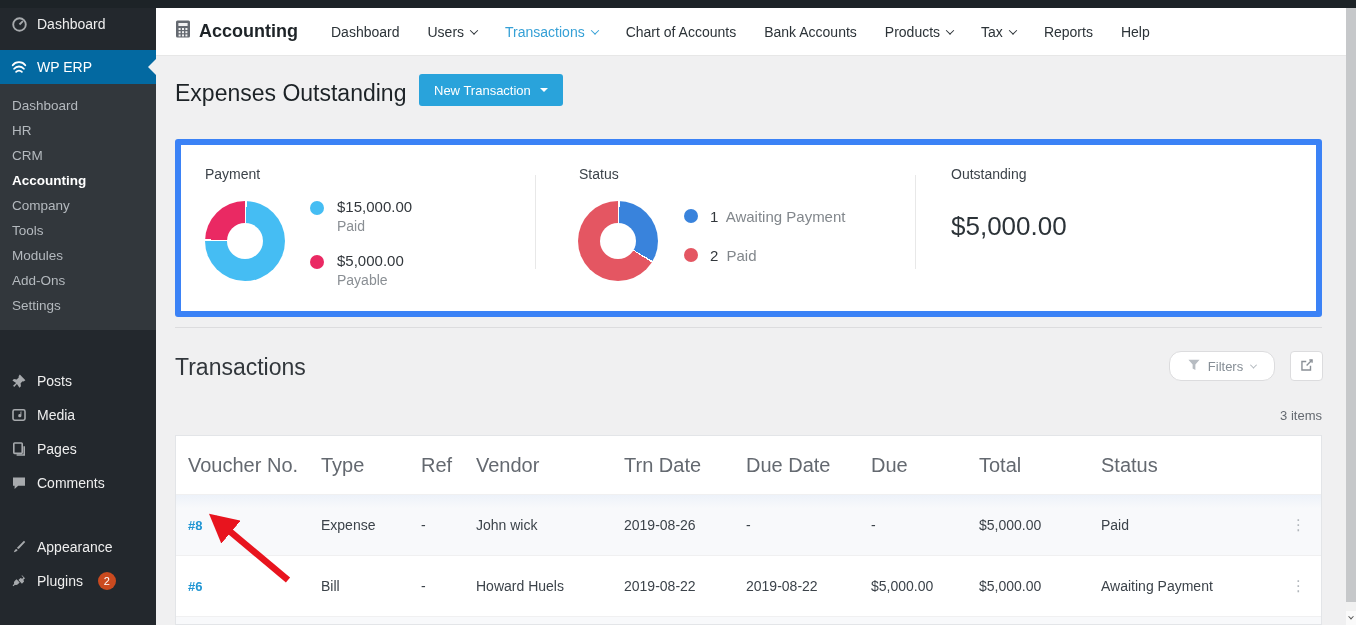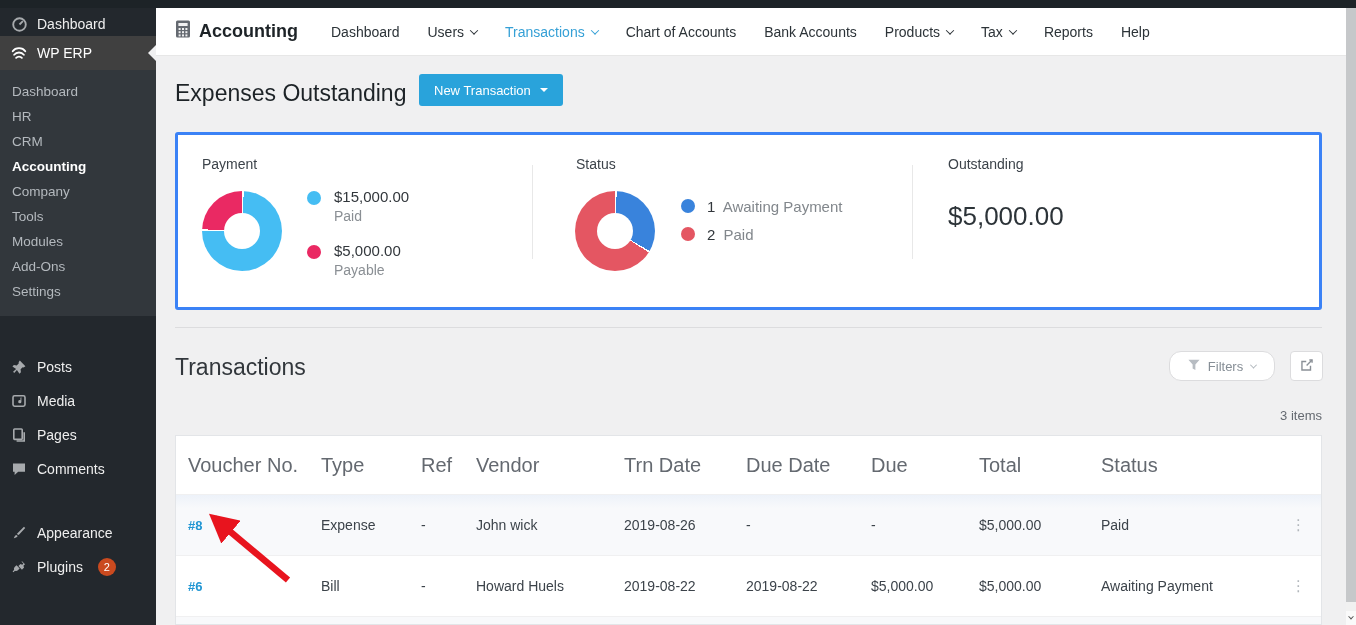--- a/index.html
+++ b/index.html
@@ -7,21 +7,21 @@
   body { font-family:"Liberation Sans","DejaVu Sans",sans-serif; background:#f0f0f1; position:relative; color:#3c434a; }
 
   
   .adminbar { position:absolute; top:0; left:0; width:100%; height:8px; background:#1d2327; z-index:26; }
 
   
   .sidebar { position:absolute; left:0; top:0; width:156px; height:625px; background:#23282d; z-index:25; font-size:14px; color:#eee; }
   .sb-item { display:flex; align-items:center; gap:9px; height:34px; padding-left:10px; cursor:pointer; }
   .sb-item .ico { width:18px; height:18px; flex:0 0 18px; display:flex; align-items:center; justify-content:center; }
   .sb-top { padding-top:14px; }
-  .sb-erp { background:#404040; position:relative; margin-top:2px; }
+  .sb-erp { background:#0369a1; position:relative; margin-top:16px; }
   .sb-erp .lbl { font-weight:400; color:#fff; }
   .sb-erp::after { content:''; position:absolute; right:0; top:50%; transform:translateY(-50%); border:8px solid transparent; border-right:8px solid #f0f0f1; }
   .submenu { background:#32373c; padding:9px 0 12px 0; list-style:none; }
   .submenu li { padding:5px 8px 5px 12px; color:#b4b9be; font-size:13.5px; cursor:pointer; }
   .submenu li.active { color:#fff; font-weight:700; }
   .sb-group1 { margin-top:34px; }
   .sb-gap { height:30px; }
   .badge { display:inline-flex; align-items:center; justify-content:center; min-width:18px; height:18px; border-radius:50%; background:#ca4a1f; color:#fff; font-size:11px; margin-left:6px; }
 
   
@@ -30,21 +30,21 @@
   .nav-item { font-size:14px; color:#2c3338; margin:0 14px; cursor:pointer; white-space:nowrap; display:flex; align-items:center; gap:7px; }
   .nav-item.active { color:#35a0d6; }
   .chev { display:inline-block; width:6px; height:6px; border-right:1.7px solid currentColor; border-bottom:1.7px solid currentColor; transform:rotate(45deg) translate(-1px,-1px); }
 
   
   .page-title { position:absolute; left:175px; top:80px; font-size:23px; font-weight:400; color:#1d2327; }
   .new-trans-btn { position:absolute; left:419px; top:74px; height:32px; padding:0 15px; background:#29a3db; border:none; border-radius:3px; color:#fff; font-size:13px; font-family:inherit; display:flex; align-items:center; gap:9px; cursor:pointer; }
   .caret-down { width:0; height:0; border-left:4px solid transparent; border-right:4px solid transparent; border-top:4px solid #fff; }
 
   
-  .panel { position:absolute; left:175px; top:132px; width:1147px; height:178px; background:#fff; border:3px solid #3b82f6; border-radius:3px;text-decoration:underline; }
+  .panel { position:absolute; left:175px; top:139px; width:1147px; height:178px; background:#fff; border:6px solid #3b82f6; border-radius:3px;text-decoration:underline; }
   .card-label { position:absolute; font-size:14px; color:#3c434a; }
   .donut { position:absolute; width:80px; height:80px; border-radius:50%; }
   .donut::after { content:''; position:absolute; inset:22px; border-radius:50%; background:#fff; }
   .vdiv { position:absolute; width:1px; top:30px; height:94px; background:#e8e8e8; }
   .legend { position:absolute; display:flex; flex-direction:column; }
   .leg-item { position:relative; padding-left:27px; }
   .dot { position:absolute; left:0; top:3px; width:14px; height:14px; border-radius:50%; }
   .leg-val { font-size:15px; color:#32373c; }
   .leg-sub { font-size:14px; color:#8a8f94; margin-top:3px; }
   .leg-line { position:relative; padding-left:26px; font-size:15px; color:#82878c; line-height:27px; }
@@ -253,21 +253,21 @@
     <div class="leg-item">
       <span class="dot" style="background: rgb(234, 41, 99);"></span>
       <div class="leg-val">$5,000.00</div>
       <div class="leg-sub">Payable</div>
     </div>
   </div>
   <div class="vdiv" style="left:354px;"></div>
 
   <div class="card-label" style="left:398px; top:21px;">Status</div>
   <div class="donut" style="left: 397px; top: 56px; background: conic-gradient(rgb(255, 255, 255) 0%, rgb(255, 255, 255) 0.7%, rgb(57, 131, 220) 0.7%, rgb(57, 131, 220) 33.3%, rgb(255, 255, 255) 33.3%, rgb(255, 255, 255) 34%, rgb(228, 86, 98) 34%, rgb(228, 86, 98) 100%);"></div>
-  <div class="legend" style="left:503px; top:58px; gap:1px;">
+  <div class="legend" style="left:503px; top:58px; gap:12px;">
     <div class="leg-line">
       <span class="dot" style="background: rgb(57, 131, 220);"></span>
       <span class="cnt">1</span>
       <span>Awaiting Payment</span>
     </div>
     <div class="leg-line">
       <span class="dot" style="background: rgb(228, 86, 98);"></span>
       <span class="cnt">2</span>
       <span>Paid</span>
     </div>

